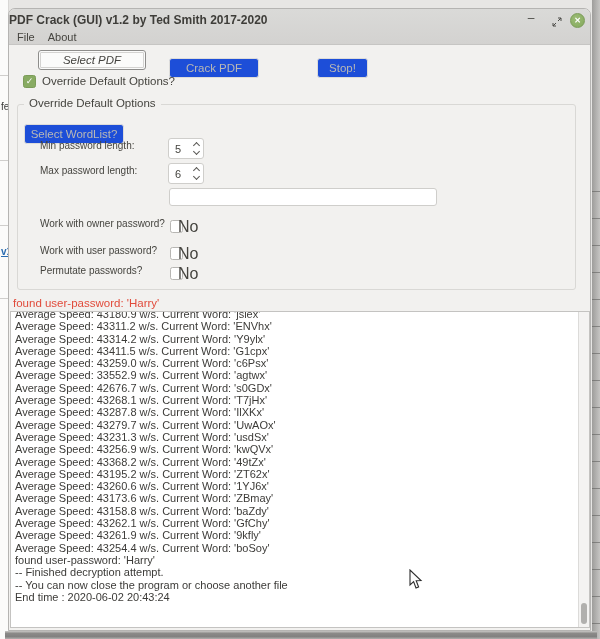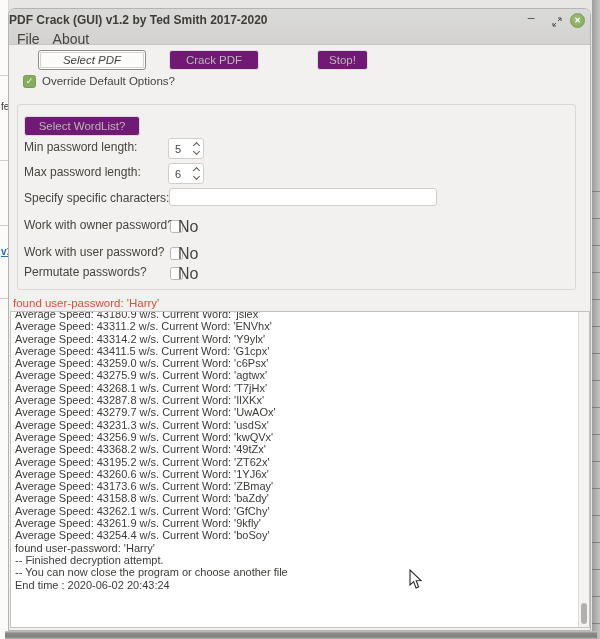--- a/index.html
+++ b/index.html
@@ -29,44 +29,44 @@
   .header { position:absolute; left:0; top:0; right:0; height:36px;
     background:linear-gradient(to bottom,#dadad8,#d3d2d0); border-radius:6px 6px 0 0; border-bottom:1px solid #c6c5c3; }
   .title { position:absolute; left:0; right:0; top:4px; text-align:left; font-size:12px; font-weight:bold; color:#3e3d39; }
   .winbtn { position:absolute; top:3px; height:16px; display:flex; align-items:center; justify-content:center; cursor:default; }
   .btn-min { left:514px; width:16px; font-size:12px; color:#4a4a46; top:1px; }
   .btn-restore { left:540px; width:16px; top:5px; }
   .btn-close { left:561px; top:4px; width:15px; height:15px; border-radius:50%;
     background:radial-gradient(circle at 40% 35%, #9cbc76, #84a95c); border:1px solid #7b9c58;
     color:#fff; font-size:8px; font-weight:bold; line-height:1; }
   .menu { position:absolute; left:0; top:22px; height:14px; display:flex; gap:9px; padding-left:6px; }
-  .menu-item { font-size:14px; color:#45443f; padding:0 2px; }
+  .menu-item { font-size:11px; color:#45443f; padding:0 2px; }
 
   
   .btn { position:absolute; height:20px; font-size:11.5px; display:flex; align-items:center; justify-content:center; border-radius:3px; }
   .btn-primary { background:#fbfbfa; border:1px solid #8e8d8b; color:#44433f;
     outline:1px solid #d4d3d1; outline-offset:-3px; }
-  .btn-disabled { background:#701a75; border:1px solid #dddcda; color:#b9b8b5; }
+  .btn-disabled { background:#1d4ed8; border:1px solid #dddcda; color:#b9b8b5;margin-top:8px; }
   #btn-select { left:29px; top:41px; width:108px;font-style:italic; }
   #btn-crack  { left:160px; top:41px; width:90px; }
   #btn-stop   { left:308px; top:41px; width:51px; }
 
   
   .cb { width:13px; height:13px; border-radius:2.5px; position:absolute; }
   .cb.checked { background:#88ab62; border:1px solid #7b9c58; color:#fff; font-size:9px; line-height:11px; text-align:center; }
   .cb.unchecked { background:#ffffff; border:1px solid #b7b6b3; }
   .cb-label { position:absolute; font-size:11.5px; color:#45443f; }
   #override-cb { left:14px; top:66px; }
   #override-label { left:33px; top:66px; }
 
   
   .group { position:absolute; left:8px; top:95px; width:559px; height:186px;
     border:1px solid #d9d8d5; border-radius:3px; }
   .group-legend { position:absolute; left:6px; top:-8px; background:#f2f1ef; padding:0 5px; font-size:11.5px; color:#45443f; }
-  .g-label { position:absolute; left:6px; font-size:12px; color:#45443f; }
+  .g-label { position:absolute; left:22px; font-size:10px; color:#45443f; }
 
   .spin { position:absolute; left:150px; width:36px; height:21px; background:#fff;
     border:1px solid #cfcecb; border-radius:3px; display:flex; }
   .spin-val { flex:1; font-size:11px; color:#45443f; padding-left:6px; display:flex; align-items:center; }
   .spin-btns { width:13px; display:flex; flex-direction:column; }
   .spin-b { flex:1; display:flex; align-items:center; justify-content:center; }
   .chev { width:5px; height:5px; border-right:1.4px solid #5a5955; border-bottom:1.4px solid #5a5955; }
   .chev.up { transform:rotate(-135deg); margin-top:3px; }
   .chev.down { transform:rotate(45deg); margin-bottom:3px; }
 
@@ -130,22 +130,23 @@
   <div id="btn-select" class="btn btn-primary">Select PDF</div>
   <div id="btn-crack" class="btn btn-disabled">Crack PDF</div>
   <div id="btn-stop" class="btn btn-disabled">Stop!</div>
 
   <div id="override-cb" class="cb checked">
     <span>✓</span>
   </div>
   <div id="override-label" class="cb-label">Override Default Options?</div>
 
   <div class="group">
-
-    <div class="btn btn-disabled" style="left:6px; top:11px; width:116px;">Select WordList?</div>
+    <div class="group-legend">Override Default Options</div>
+
+    <div class="btn btn-disabled" style="left:6px; top:11px; width:100px;">Select WordList?</div>
 
     <div class="g-label" style="top:35px">Min password length:</div>
     <div class="spin" style="top:33px">
       <div class="spin-val">5</div>
       <div class="spin-btns">
         <div class="spin-b">
             <div class="chev up"></div>
           </div>
         <div class="spin-b">
             <div class="chev down"></div>
@@ -159,21 +160,20 @@
       <div class="spin-btns">
         <div class="spin-b">
             <div class="chev up"></div>
           </div>
         <div class="spin-b">
             <div class="chev down"></div>
           </div>
       </div>
     </div>
 
-    <div class="g-label" style="top:86px">Specify specific characters:</div>
     <input class="text-input" type="text" value="" style="">
 
     <div class="g-label" style="top:113px">Work with owner password?</div>
     <div class="cb unchecked" style="left:152px; top:115px;"></div>
     <div class="no-label" style="top:113px">No</div>
 
     <div class="g-label" style="top:140px">Work with user password?</div>
     <div class="cb unchecked" style="left:152px; top:142px;"></div>
     <div class="no-label" style="top:140px">No</div>
 
@@ -184,21 +184,22 @@
 
   <div class="status">found user-password: 'Harry'</div>
 
   <div class="memo">
     <div class="log-lines">
         <div>Average Speed: 43180.9 w/s. Current Word: 'jsiex'</div>
         <div>Average Speed: 43311.2 w/s. Current Word: 'ENVhx'</div>
         <div>Average Speed: 43314.2 w/s. Current Word: 'Y9ylx'</div>
         <div>Average Speed: 43411.5 w/s. Current Word: 'G1cpx'</div>
         <div>Average Speed: 43259.0 w/s. Current Word: 'c6Psx'</div>
-        <div>Average Speed: 43275.9 w/s. Current Word: 'agtwx'</div>
+        <div>Average Speed: 33552.9 w/s. Current Word: 'agtwx'</div>
+        <div>Average Speed: 42676.7 w/s. Current Word: 's0GDx'</div>
         <div>Average Speed: 43268.1 w/s. Current Word: 'T7jHx'</div>
         <div>Average Speed: 43287.8 w/s. Current Word: 'IlXKx'</div>
         <div>Average Speed: 43279.7 w/s. Current Word: 'UwAOx'</div>
         <div>Average Speed: 43231.3 w/s. Current Word: 'usdSx'</div>
         <div>Average Speed: 43256.9 w/s. Current Word: 'kwQVx'</div>
         <div>Average Speed: 43368.2 w/s. Current Word: '49tZx'</div>
         <div>Average Speed: 43195.2 w/s. Current Word: 'ZT62x'</div>
         <div>Average Speed: 43260.6 w/s. Current Word: '1YJ6x'</div>
         <div>Average Speed: 43173.6 w/s. Current Word: 'ZBmay'</div>
         <div>Average Speed: 43158.8 w/s. Current Word: 'baZdy'</div>

